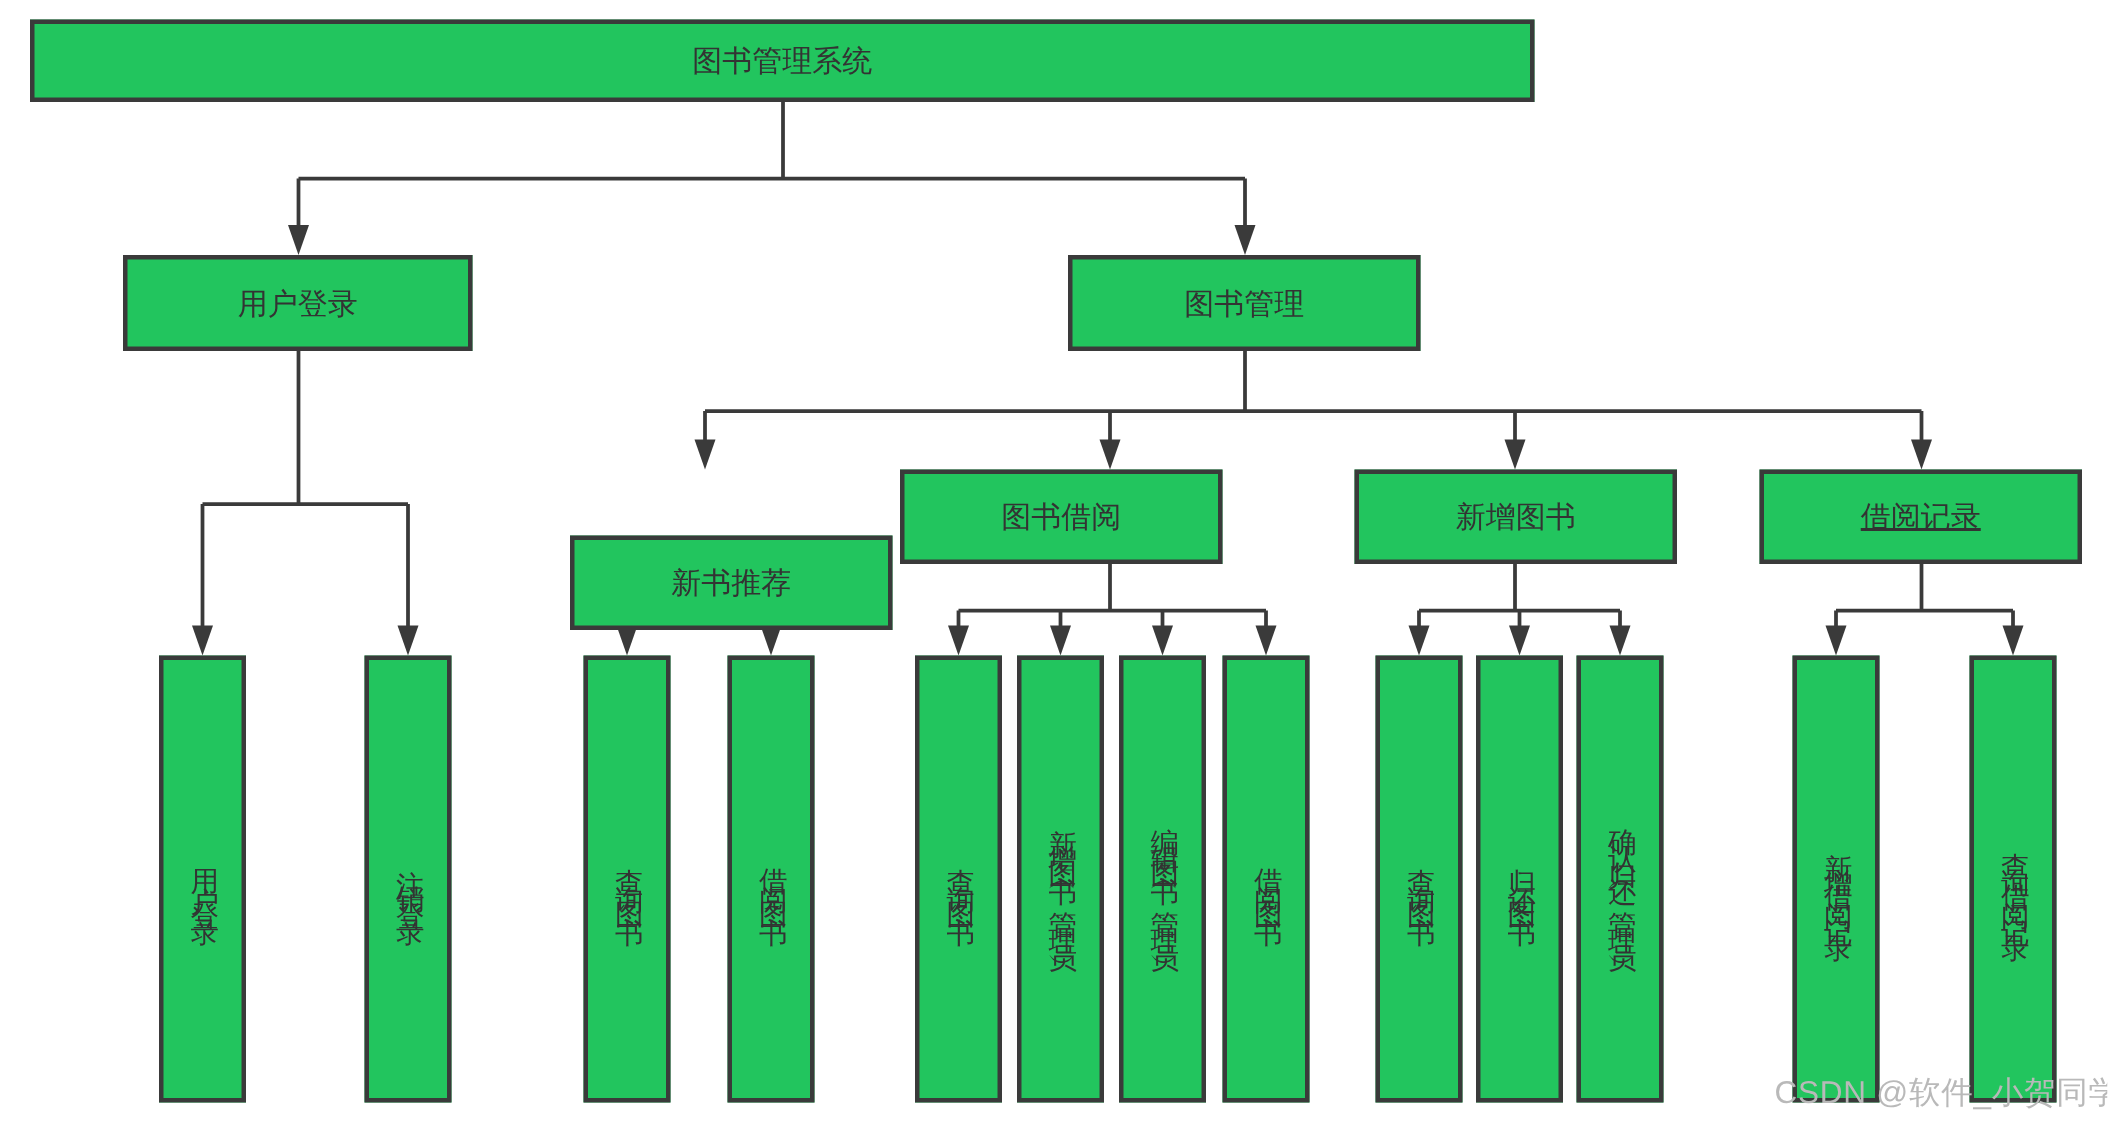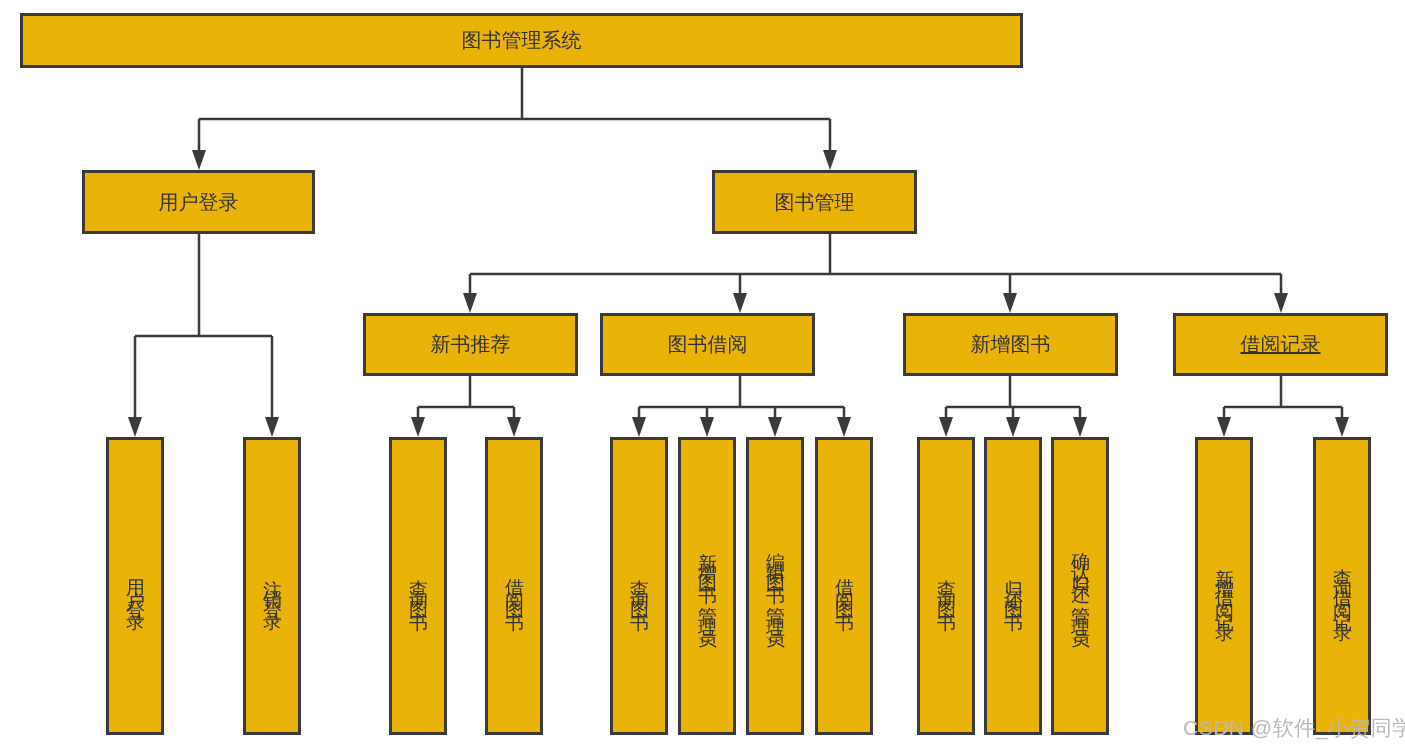--- a/index.html
+++ b/index.html
@@ -20,21 +20,21 @@
     left: 0;
     top: 0;
     width: 1405px;
     height: 747px;
     pointer-events: none;
   }
   .node {
     position: absolute;
     box-sizing: border-box;
     border: 3px solid #3a3a3a;
-    background: #eab308;
+    background: #22c55e;
     color: #333333;
     display: flex;
     align-items: center;
     justify-content: center;
     font-size: 20px;
     text-align: right;
     white-space: nowrap;
   }
   .leaf {
     width: 58px;
@@ -109,23 +109,23 @@
       <polygon points="1006,417 1020,417 1013,437"></polygon>
       <polygon points="1073,417 1087,417 1080,437"></polygon>
       <polygon points="1217,417 1231,417 1224,437"></polygon>
       <polygon points="1335,417 1349,417 1342,437"></polygon>
     </g>
   </svg>
 
   <div class="node" style="left:20px; top:13px; width:1003px; height:55px;">图书管理系统</div>
 
   <div class="node" style="left:82px; top:170px; width:233px; height:64px;">用户登录</div>
-  <div class="node" style="left:712px; top:170px; width:205px; height:64px;">图书管理</div>
+  <div class="node" style="left:712px; top:170px; width:235px; height:64px;">图书管理</div>
 
-  <div class="node lvl3" style="left:363px;">新书推荐</div>
+  <div class="node lvl3" style="left:380px;margin-top:44px;">新书推荐</div>
   <div class="node lvl3" style="left:600px;">图书借阅</div>
   <div class="node lvl3" style="left:903px;">新增图书</div>
   <div class="node lvl3" style="left:1173px;text-decoration:underline;">借阅记录</div>
 
   <div class="node leaf" style="left:106px;">
     <span class="vtext">用户登录</span>
   </div>
   <div class="node leaf" style="left:243px;">
     <span class="vtext">注销登录</span>
   </div>

